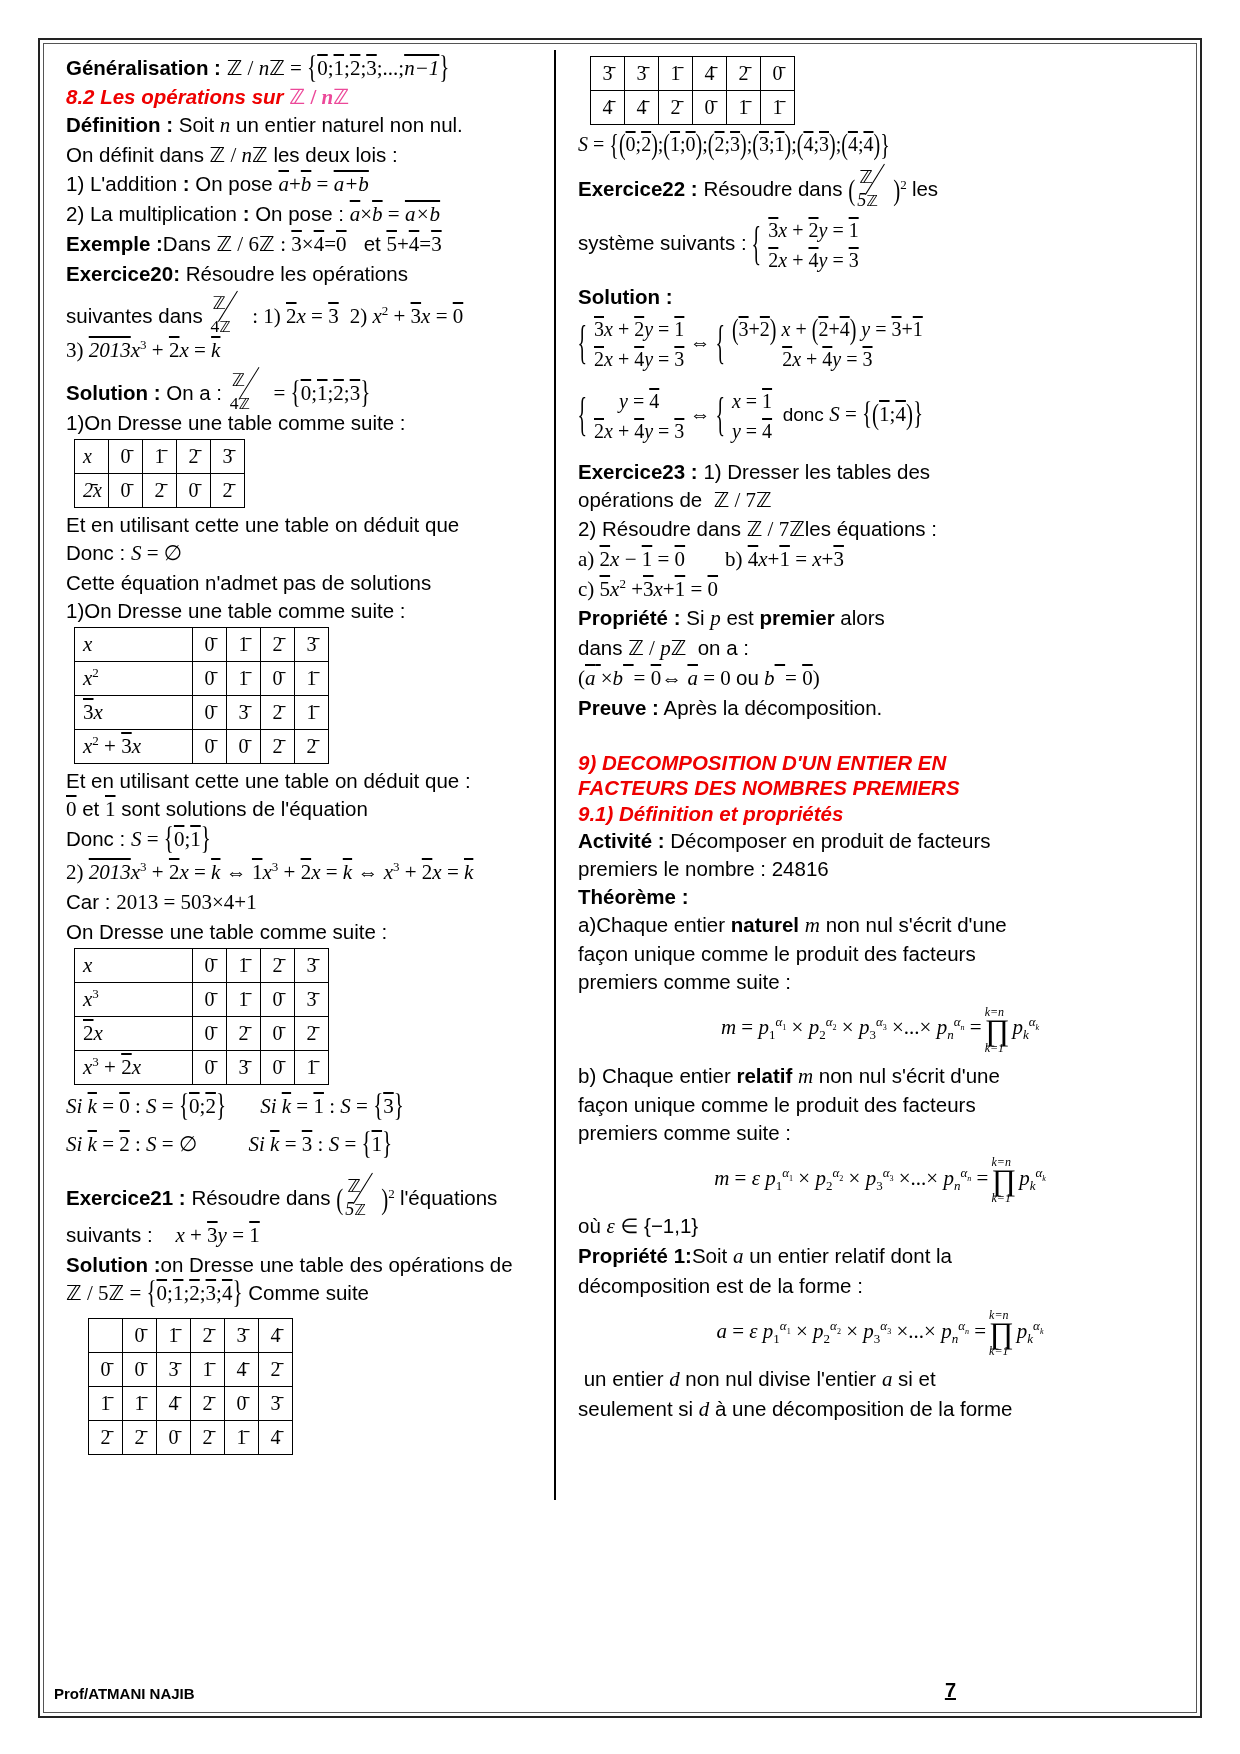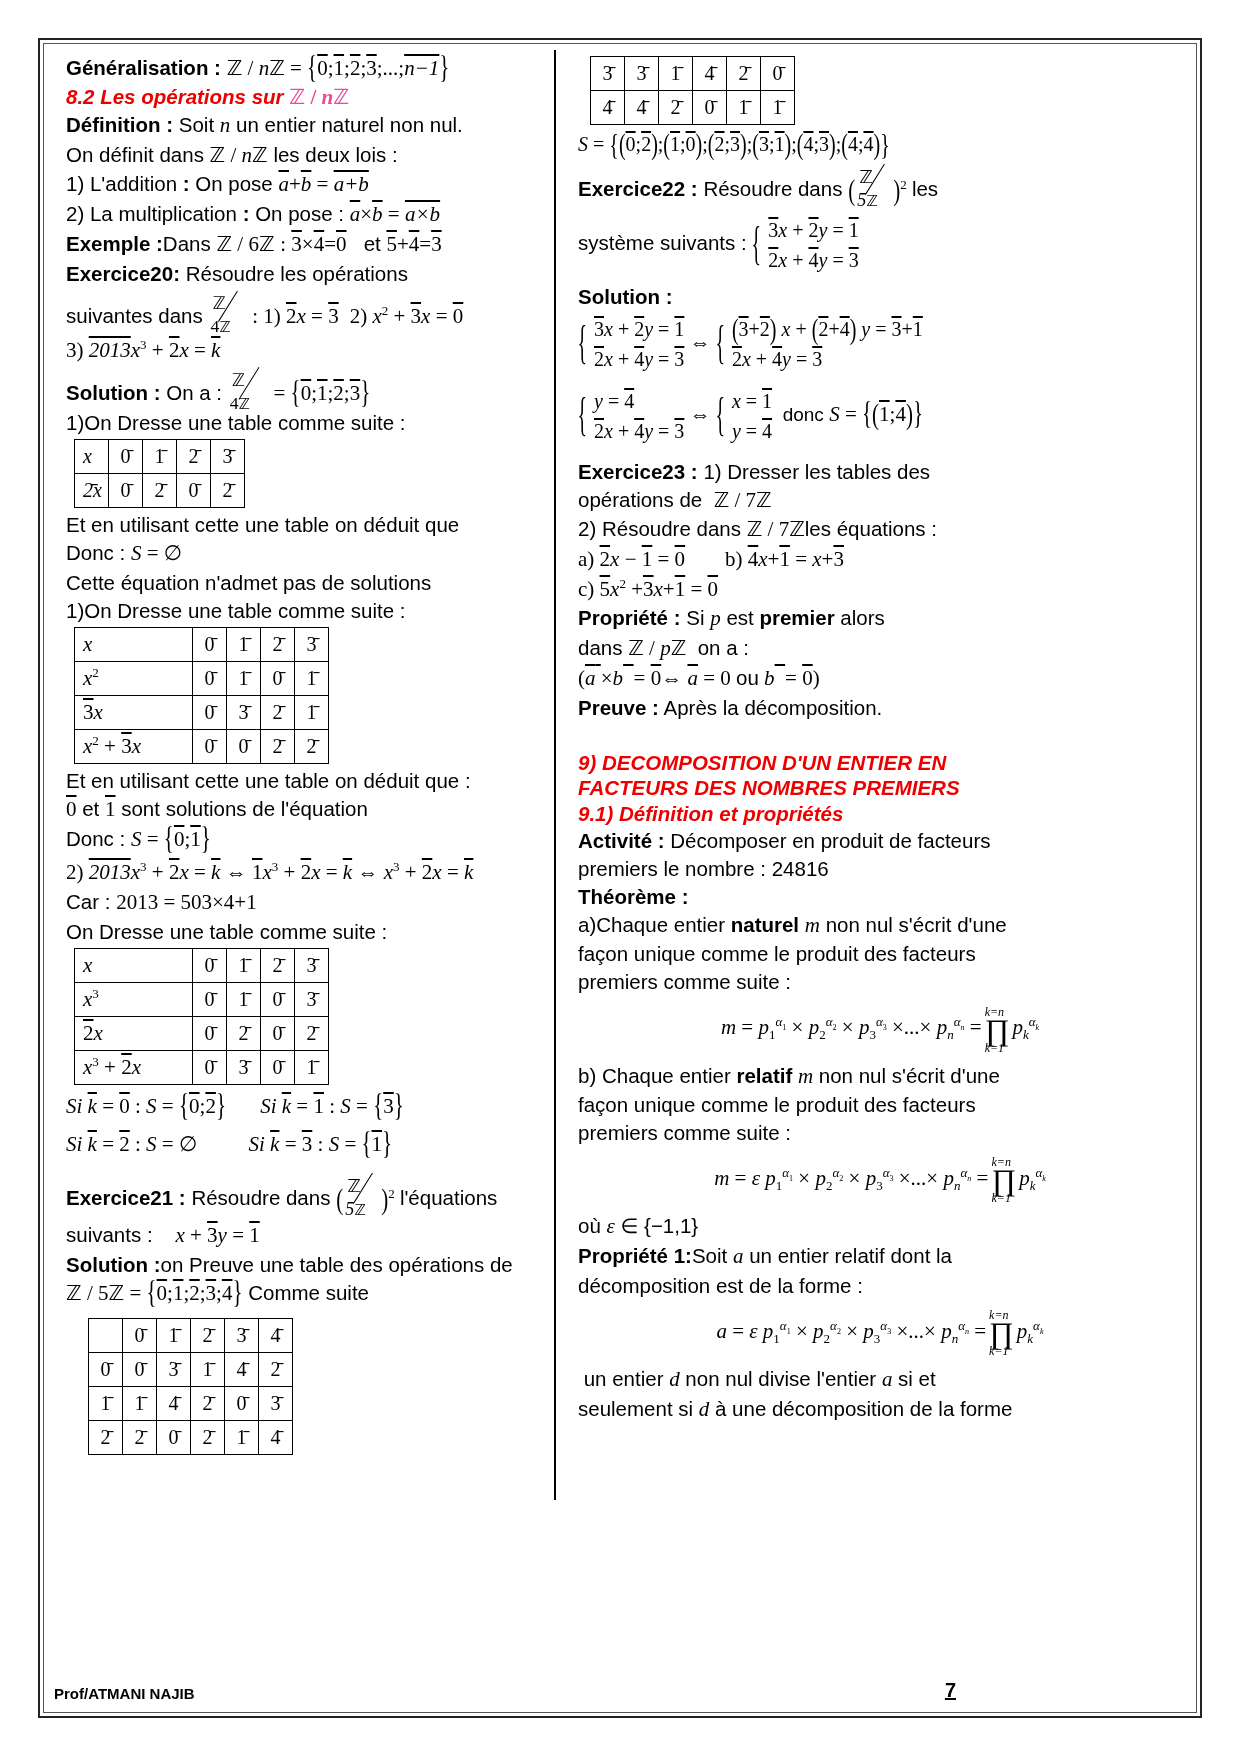--- a/index.html
+++ b/index.html
@@ -109,21 +109,21 @@
     font-size:20px;
     line-height:1.5;
   }
   .sys:before{
     content:"{";
     position:absolute; left:0; top:50%;
     transform:translateY(-50%) scaleY(2.6) scaleX(1.1);
     font-size:18px; font-style:normal;
     font-family:"Liberation Serif", serif;
   }
-  .sys .r{ display:block; white-space:nowrap; }
+  .sys .r{ display:block; white-space:nowrap;text-align:center; }
   .setbr{ font-style:normal; display:inline-block; transform:scaleY(1.5); }
   .parn{ display:inline-block; transform:scaleY(1.45); font-style:normal; }
   .prod{
     display:inline-block;
     position:relative;
     vertical-align:middle;
     text-align:left;
     font-family:"Liberation Serif", serif;
     margin:0 3px;
     line-height:1;
@@ -359,21 +359,21 @@
         <span>l'équations</span>
       </div>
 
       <div class="line" style="margin-top:8px">
         <span>suivants :</span>
         &nbsp;&nbsp;
         <span class="mathserif">x <span class="up">+</span> <span class="ovl">3</span>y <span class="up">=</span> <span class="ovl">1</span></span>
       </div>
 
       <div class="line">
-        <span class="b">Solution :</span><span>on Preuve une table des opérations de</span>
+        <span class="b">Solution :</span><span>on Dresse une table des opérations de</span>
       </div>
 
       <div class="line">
         <span class="mathserif"><span class="bb">ℤ</span><span class="up"> / 5</span><span class="bb">ℤ</span> <span class="up">=</span> <span class="setbr">{</span><span class="ovl">0</span><span class="up">;</span><span class="ovl">1</span><span class="up">;</span><span class="ovl">2</span><span class="up">;</span><span class="ovl">3</span><span class="up">;</span><span class="ovl">4</span><span class="setbr">}</span></span>
         <span>Comme suite</span>
       </div>
 
       <table class="mtab" style="margin-top:10px;margin-left:22px">
         <tbody>
             <tr>

